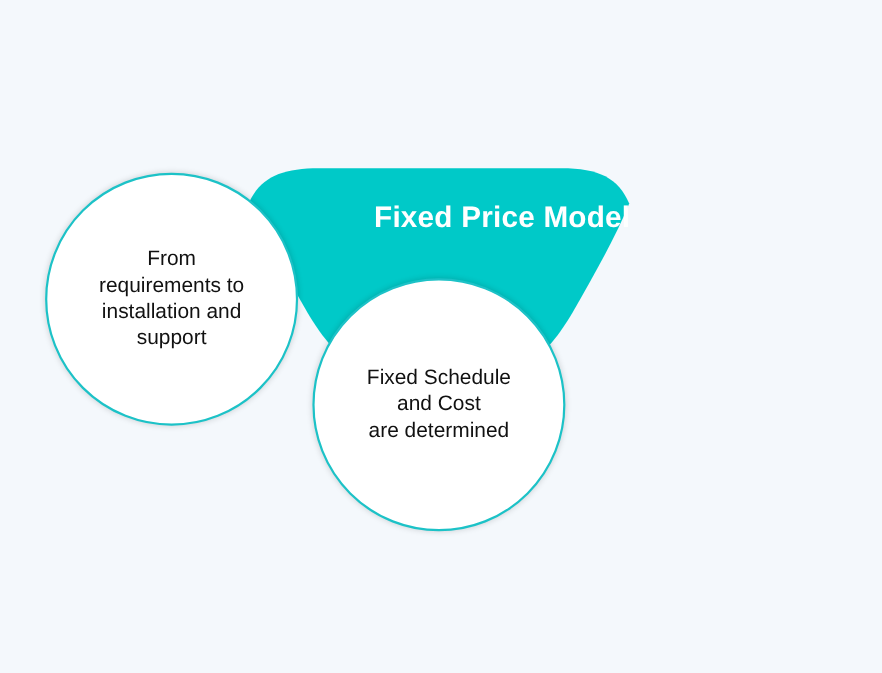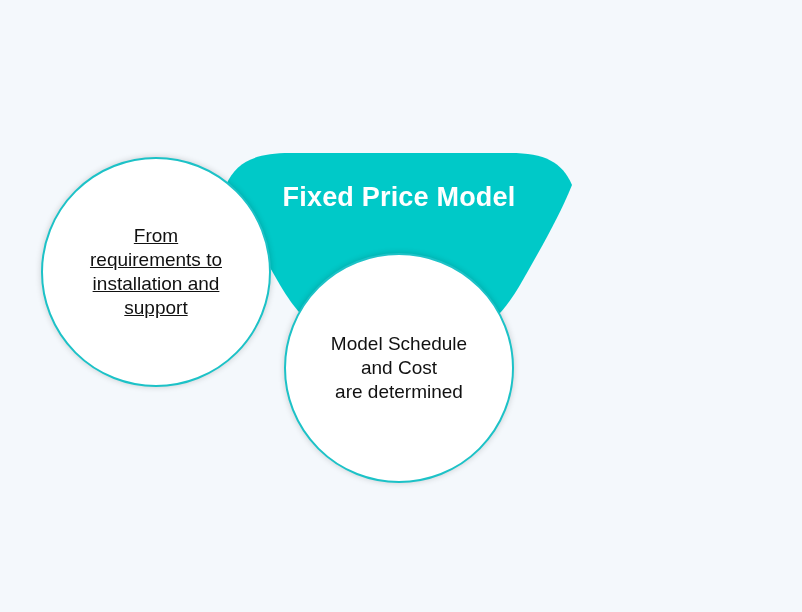--- a/index.html
+++ b/index.html
@@ -9,21 +9,21 @@
       position: relative;
       overflow: hidden;
       font-family: "Liberation Sans", "DejaVu Sans", sans-serif;
     }
     .diagram { position: absolute; left: 0; top: 0; width: 802px; height: 612px; }
     .teal-shape { position: absolute; left: 0; top: 0; }
     .title {
       position: absolute;
       left: 225px; width: 348px;
       top: 182px;
-      text-align: center;
+      text-align: right;
       color: #ffffff;
       font-weight: bold;
       font-size: 27px;
       letter-spacing: 0.2px;
     }
     .circle {
       position: absolute;
       width: 230px; height: 230px;
       border-radius: 50%;
       background: #ffffff;
@@ -31,21 +31,21 @@
       box-shadow: 0 0 6px rgba(0,0,0,0.18);
       display: flex; align-items: center; justify-content: center;
       text-align: center;
       color: #111111;
       font-size: 19px;
       line-height: 24px;
       box-sizing: border-box;
       padding: 0 22px;
     }
     .circle span { white-space: pre-line; }
-    .c-left { left: 41px; top: 157px; text-decoration: underline; }
+    .c-left { left: 41px; top: 157px; }
     .c-right { left: 519px; top: 157px; }
     .c-mid { left: 284px; top: 253px; }
   </style>
 </head>
 <body>
 
 <div class="diagram">
   <svg class="teal-shape" width="802" height="612" viewBox="0 0 802 612">
     <path d="M 226 185
              C 236 162, 255 153, 290 153
@@ -62,17 +62,17 @@
 
   <div class="circle c-left">
     <span>From
 requirements to
 installation and
 support</span>
   </div>
 
 
   <div class="circle c-mid">
-    <span>Model Schedule
+    <span>Fixed Schedule
 and Cost
 are determined</span>
   </div>
 </div>
 
 </body></html>

